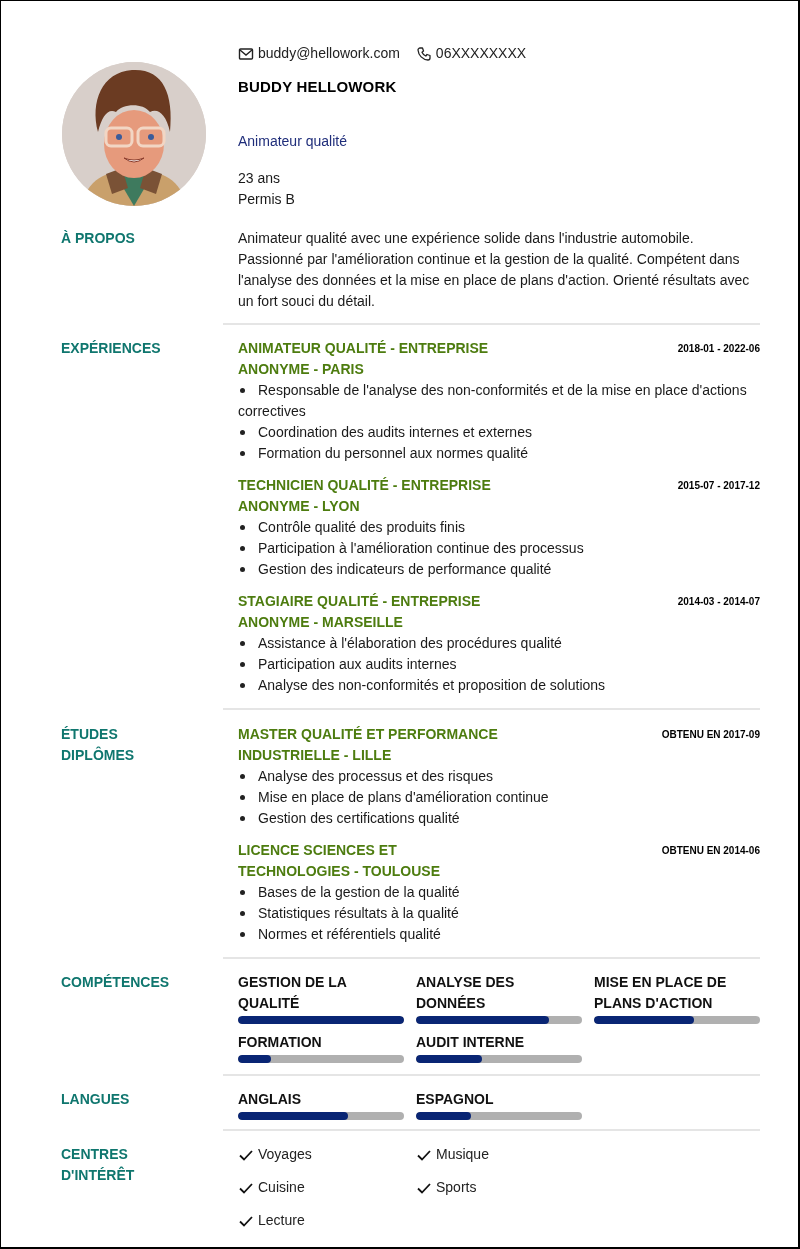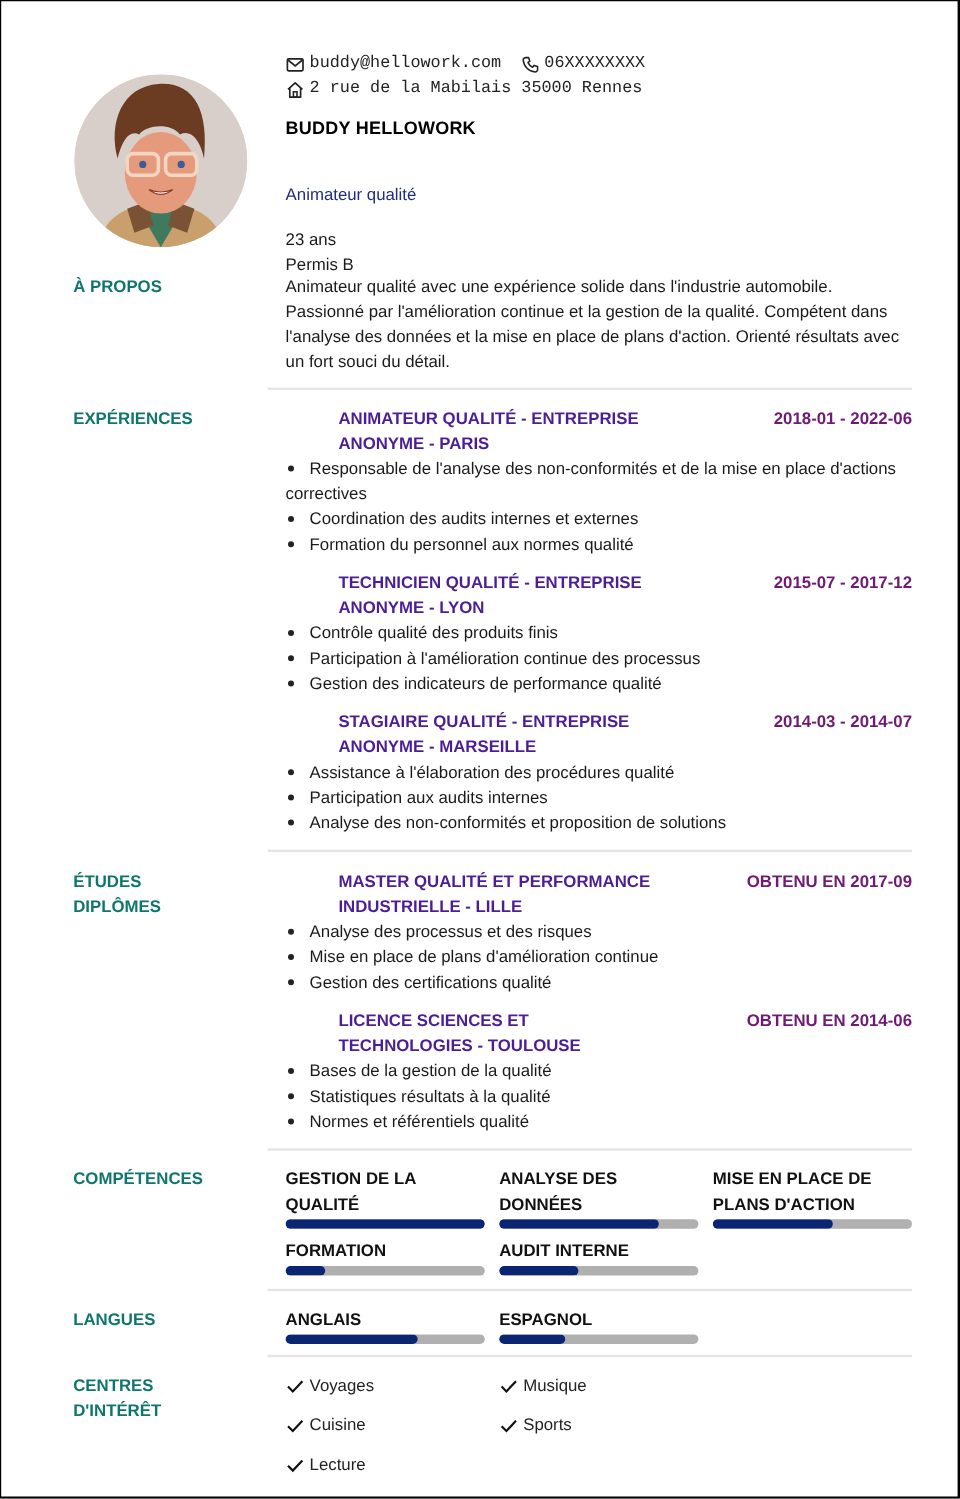--- a/index.html
+++ b/index.html
@@ -16,39 +16,39 @@
     position: absolute; left: 0; top: 0; width: 800px; height: 1249px;
     border: 1px solid #000; border-bottom-width: 2px; border-right-width: 2px;
   }
   .avatar {
     position: absolute; left: 61px; top: 61px; width: 144px; height: 144px;
     border-radius: 50%; overflow: hidden; background: #d9d0cb;
   }
   .avatar svg { width: 100%; height: 100%; display: block; }
 
   .header { position: absolute; left: 237px; top: 42px; width: 522px; }
-  .contact-row { display: flex; align-items: center; height: 21px; font-size: 14px; color: #222; font-family: Liberation Mono, monospace; }
+  .contact-row { display: flex; align-items: center; height: 21px; font-size: 14px; color: #222; }
   .contact-item { display: inline-flex; align-items: center; margin-right: 16px; }
   .contact-item svg { width: 16px; height: 16px; margin-right: 4px; flex: none; }
   .name { font-size: 15px; font-weight: bold; color: #000; margin-top: 9px; line-height: 28px; letter-spacing: 0.2px; }
   .job-title { color: #1f2d7a; margin-top: 30px; }
   .meta { margin-top: 16px; }
 
   .section { position: absolute; left: 0; width: 800px; }
   .sec-label {
     position: absolute; left: 60px; width: 145px; 
     font-weight: bold; font-size: 14px; color: #0f766e; line-height: 21px;
   }
   .sec-body { position: absolute; left: 237px; width: 522px; }
   .divider { position: absolute; left: 222px; width: 537px; height: 2px; background: #e5e5e5; }
 
   .entry { position: relative; margin-bottom: 11px; }
   .entry-head { display: flex; justify-content: space-between; align-items: flex-start; }
-  .entry-title { font-weight: bold; color: #4c1d95; width: 300px; font-size: 14px; margin-left: 44px; }
-  .entry-date { font-weight: bold; color: #701a75; white-space: nowrap; font-size: 14px; }
+  .entry-title { font-weight: bold; color: #4d7c0f; width: 300px; font-size: 14px; }
+  .entry-date { font-weight: bold; color: #000000; white-space: nowrap; font-size: 10px; }
   ul.bullets { list-style: none; }
   ul.bullets li { position: relative; padding-left: 20px; }
   ul.bullets li::before {
     content: ""; position: absolute; left: 2px; top: 8px; width: 5px; height: 5px; border-radius: 50%; background: #222;
   }
   ul.bullets li.wrap { padding-left: 0; text-indent: 20px; }
   ul.bullets li.wrap::before { left: 2px; }
 
   .skills-grid { display: flex; flex-wrap: wrap; column-gap: 12px; row-gap: 8px; }
   .skill { width: 166px; }
@@ -91,29 +91,20 @@
         </svg>
         <span>buddy@hellowork.com</span>
       </span>
       <span class="contact-item">
         <svg viewBox="0 0 16 16">
           <path d="M4 2 L6.5 2 L7.5 5 L6 6.2 C6.8 8 8 9.2 9.8 10 L11 8.5 L14 9.5 L14 12 C14 13 13 14 12 14 C6.5 13.5 2.5 9.5 2 4 C2 3 3 2 4 2 Z" fill="none" stroke="#222" stroke-width="1.3" stroke-linejoin="round"></path>
         </svg>
         <span>06XXXXXXXX</span>
       </span>
     </div>
-    <div class="contact-row">
-      <span class="contact-item">
-        <svg viewBox="0 0 16 16">
-          <path d="M2 7.5 L8 2 L14 7.5 M3.5 6.5 L3.5 14 L12.5 14 L12.5 6.5" fill="none" stroke="#222" stroke-width="1.4" stroke-linejoin="round"></path>
-          <rect x="6.5" y="9.5" width="3" height="4.5" fill="none" stroke="#222" stroke-width="1.3"></rect>
-        </svg>
-        <span>2 rue de la Mabilais 35000 Rennes</span>
-      </span>
-    </div>
     <div class="name">BUDDY HELLOWORK</div>
     <div class="job-title">Animateur qualité</div>
     <div class="meta">
       <div>23 ans</div>
       <div>Permis B</div>
     </div>
   </div>
 
   <div class="section" style="top:227px;">
     <div class="sec-label">À PROPOS</div>

